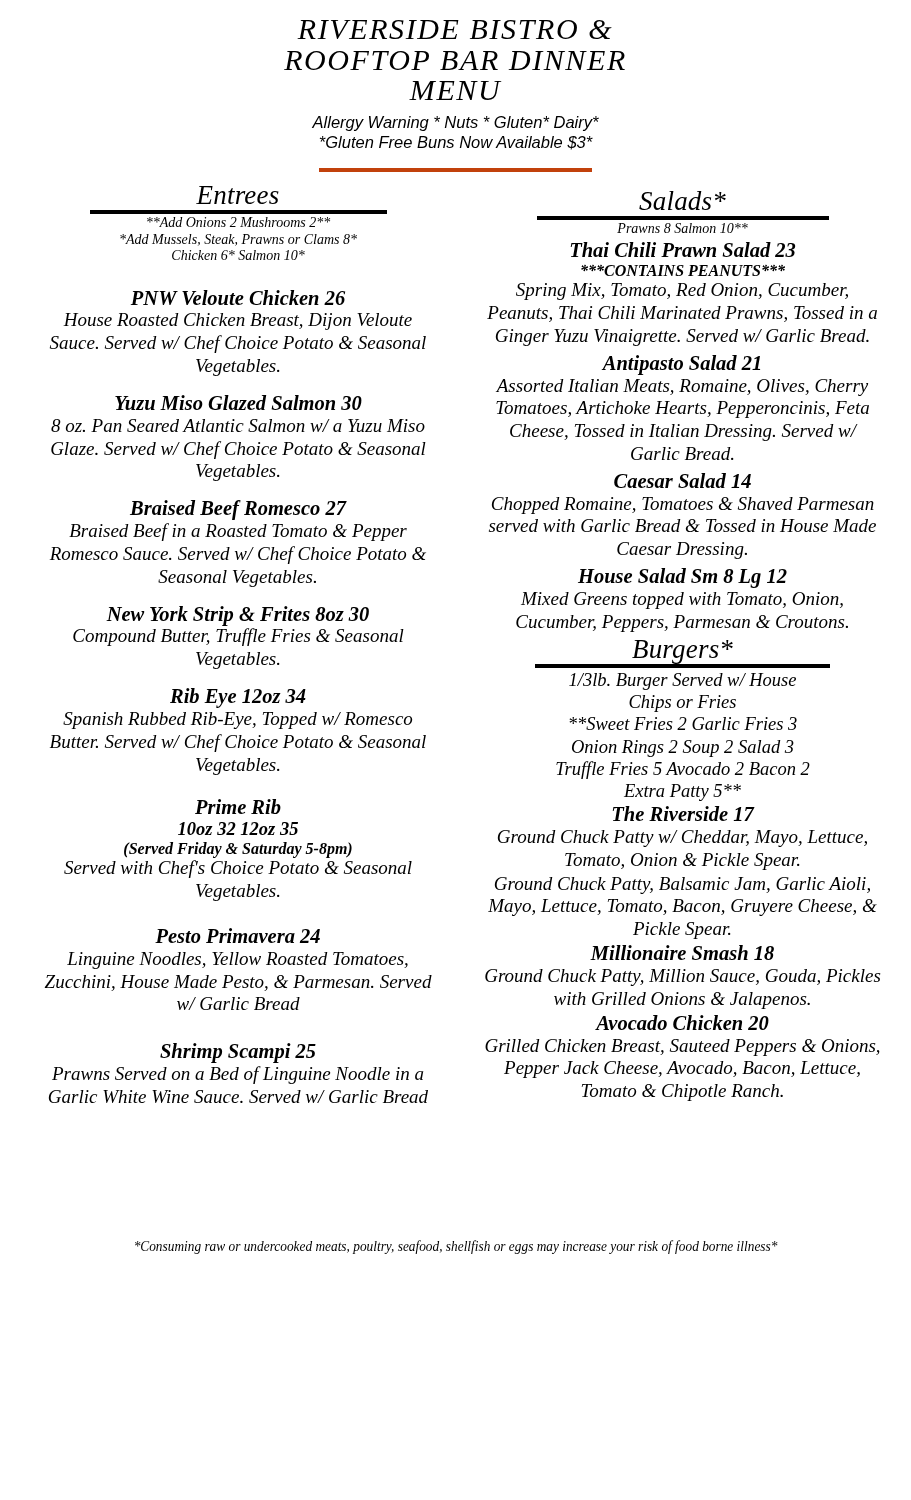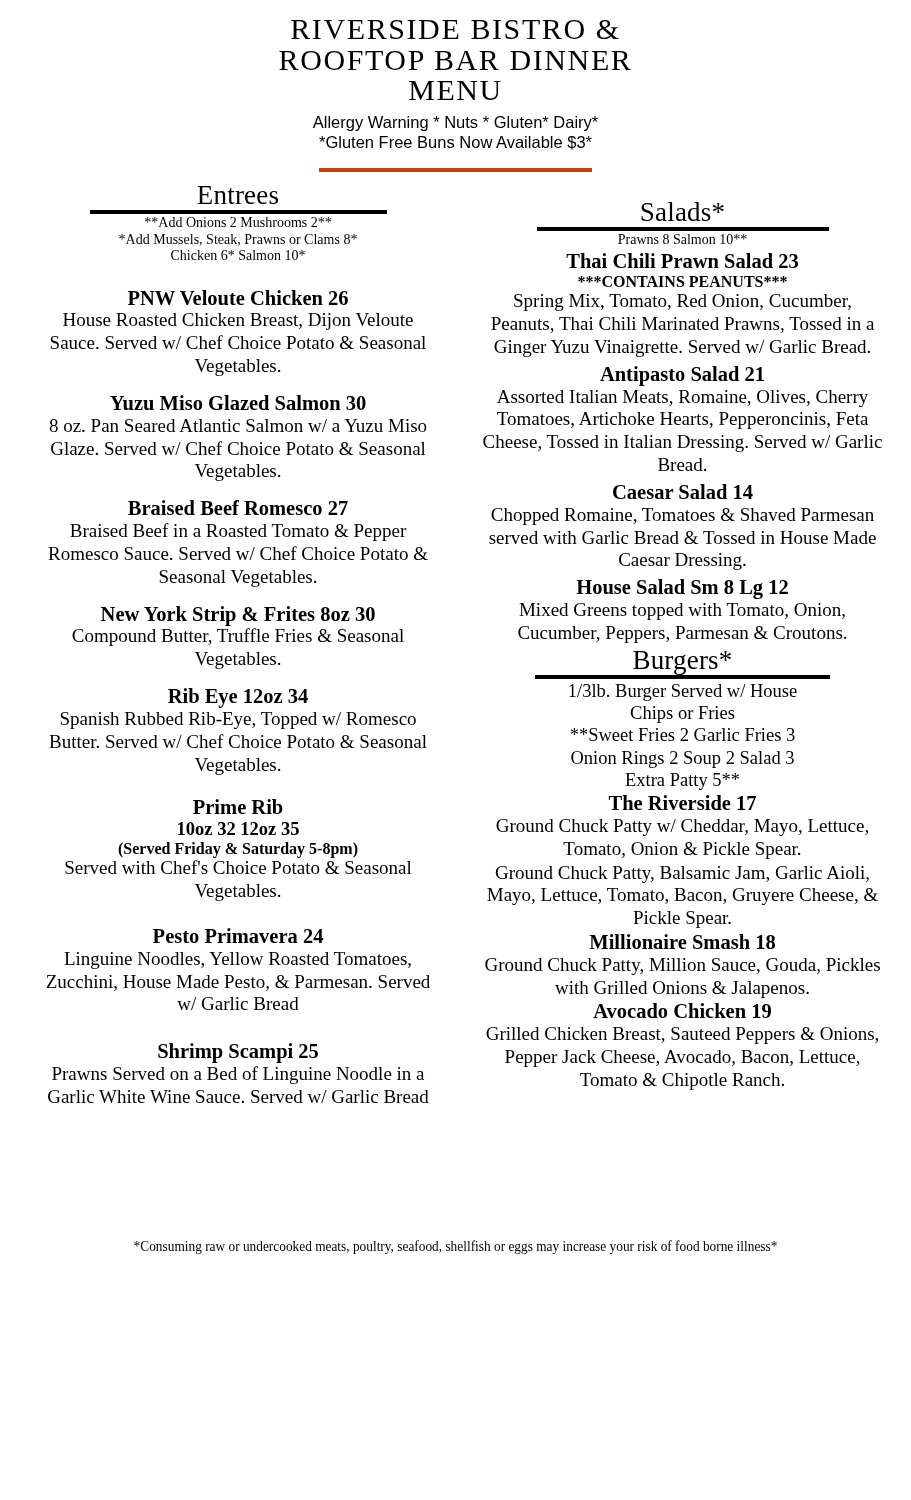--- a/index.html
+++ b/index.html
@@ -12,20 +12,21 @@
     height: 1500px;
     overflow: hidden;
     font-family: "Liberation Serif", "DejaVu Serif", serif;
     color: #000000;
   }
   .page {
     position: relative;
     width: 911px;
     height: 1269px;
     box-sizing: border-box;
+    font-style: italic;
   }
 
   
   .masthead {
     text-align: center;
     padding-top: 14px;
   }
   .masthead-title {
     font-family: "Liberation Serif", "DejaVu Serif", serif;
     font-size: 30px;
@@ -230,39 +231,40 @@
       </div>
 
       <div class="section-head" style="margin-top:1px">Burgers*</div>
       <div class="section-rule rule-burgers"></div>
 
       <div class="addons-sans">
         <div>1/3lb. Burger Served w/ House</div>
         <div>Chips or Fries</div>
         <div>**Sweet Fries 2 Garlic Fries 3</div>
         <div>Onion Rings 2 Soup 2 Salad 3</div>
+        <div>Truffle Fries 5 Avocado 2 Bacon 2</div>
         <div>Extra Patty 5**</div>
       </div>
 
       <div class="item tight">
         <div class="item-name">The Riverside 17</div>
         <div class="item-desc">Ground Chuck Patty w/ Cheddar, Mayo, Lettuce, Tomato, Onion &amp; Pickle Spear.</div>
       </div>
 
       <div class="item tight">
         <div class="item-desc">Ground Chuck Patty, Balsamic Jam, Garlic Aioli, Mayo, Lettuce, Tomato, Bacon, Gruyere Cheese, &amp; Pickle Spear.</div>
       </div>
 
       <div class="item tight">
         <div class="item-name">Millionaire Smash 18</div>
         <div class="item-desc">Ground Chuck Patty, Million Sauce, Gouda, Pickles with Grilled Onions &amp; Jalapenos.</div>
       </div>
 
       <div class="item tight">
-        <div class="item-name">Avocado Chicken 19</div>
+        <div class="item-name">Avocado Chicken 20</div>
         <div class="item-desc">Grilled Chicken Breast, Sauteed Peppers &amp; Onions, Pepper Jack Cheese, Avocado, Bacon, Lettuce, Tomato &amp; Chipotle Ranch.</div>
       </div>
 
     </div>
   </div>
 
   <div class="footer">*Consuming raw or undercooked meats, poultry, seafood, shellfish or eggs may increase your risk of food borne illness*</div>
 
 </div>
 

